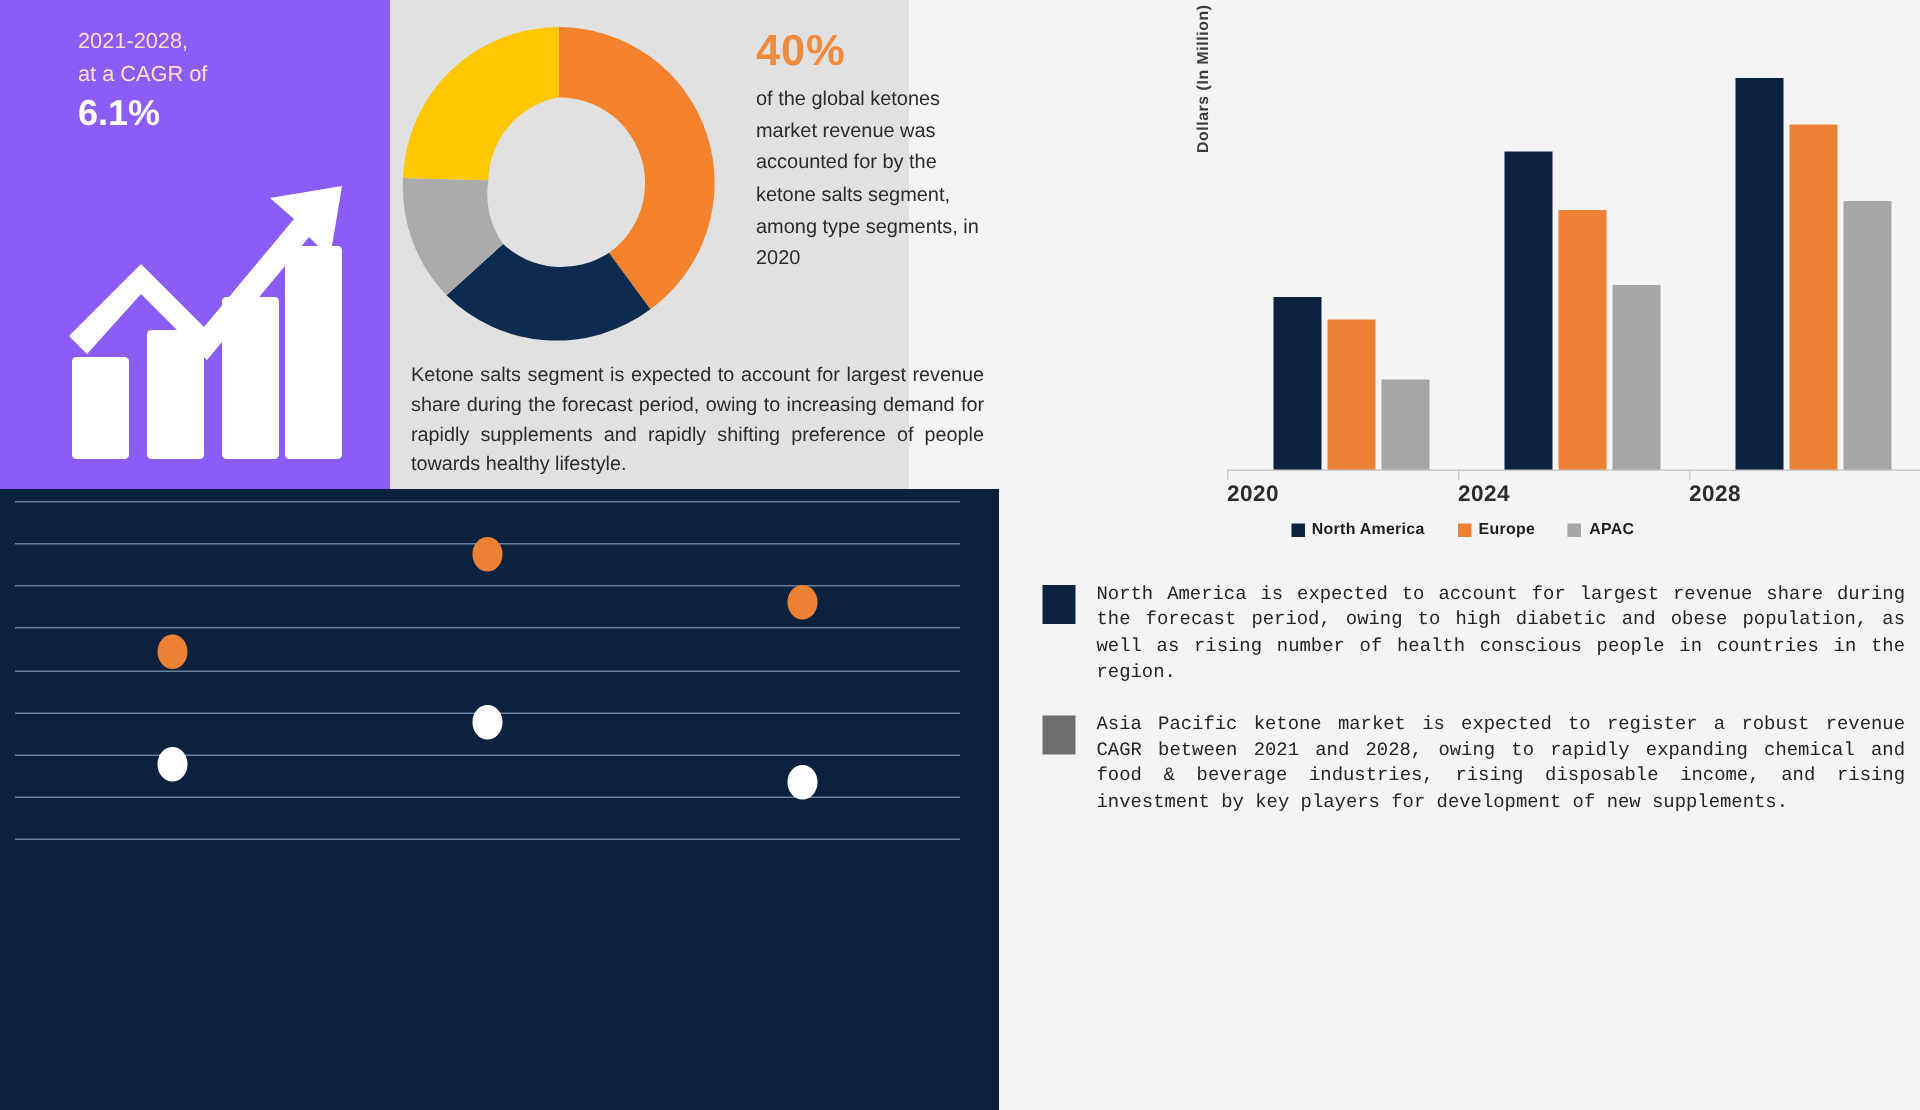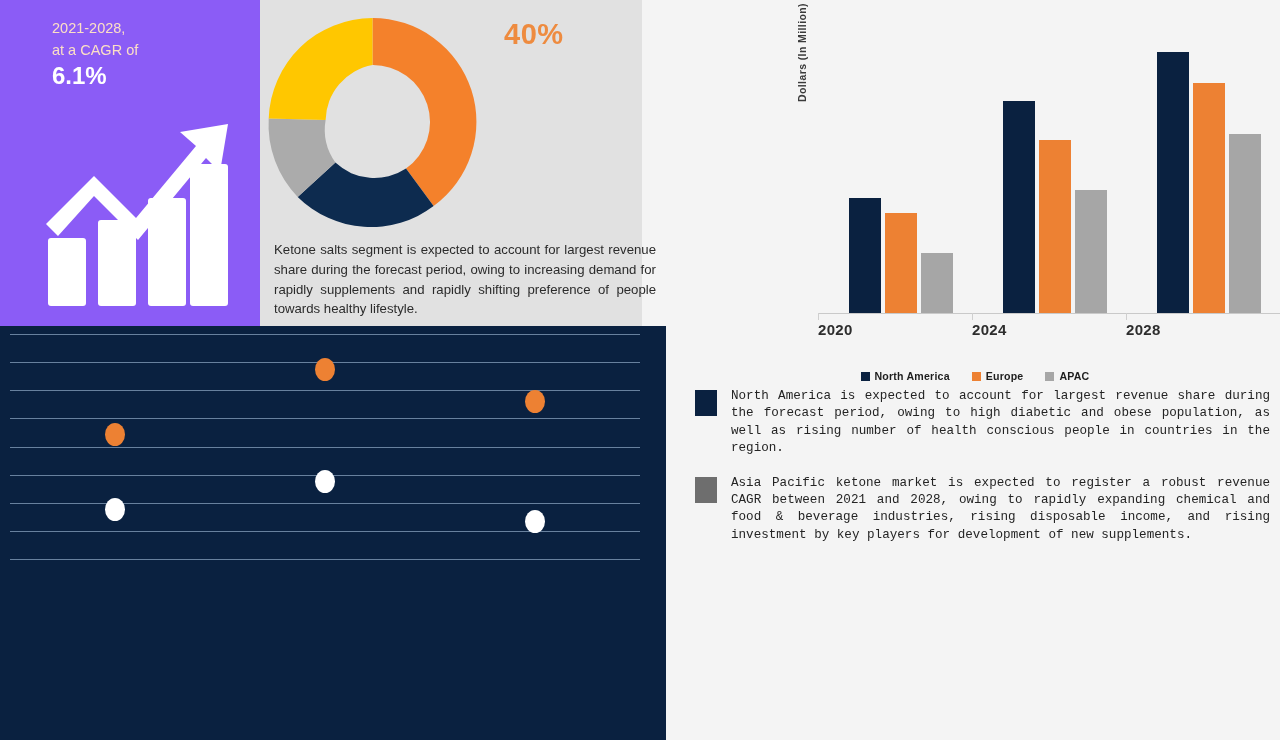--- a/index.html
+++ b/index.html
@@ -19,21 +19,21 @@
   .op-lines{ position:absolute; left:52px; top:18px; width:200px; color:#ffffff; }
   .op-l1{ font-size:14.5px; line-height:20px; color:#fcdfc6; }
   .op-l2{ font-size:14.5px; line-height:20px; color:#fcdfc6; }
   .op-accelerate{ font-size:26px; font-weight:bold; letter-spacing:.2px; line-height:32px; color:#fff7ef; margin-top:1px;}
   .op-l3{ font-size:14.5px; line-height:21px; color:#fcdfc6; margin-top:2px;}
   .op-cagr{ font-size:24px; font-weight:bold; line-height:28px; color:#ffffff; margin-top:1px;}
   .op-graphic{ position:absolute; left:40px; top:120px; width:195px; height:190px;}
 
   
   .donut-panel{
-    position:absolute; left:260px; top:0; width:382px; height:326px;
+    position:absolute; left:260px; top:0; width:346px; height:326px;
     background:#E1E1E1;
   }
   .donut-wrap{ position:absolute; left:5px; top:14px; width:215px; height:216px; }
   .pct-block{ position:absolute; left:244px; top:14px; width:160px; }
   .pct-num{ font-size:29px; color:#EE8B3F; font-weight:bold; line-height:40px; letter-spacing:.5px;}
   .pct-text{ font-size:13.3px; line-height:21.2px; color:#2b2b2b; margin-top:1px;}
   .donut-caption{
     position:absolute; left:14px; top:240px; width:382px;
     font-size:13.2px; line-height:19.8px; color:#2b2b2b; text-align:justify;
   }
@@ -52,21 +52,21 @@
   .plot{ position:absolute; left:88px; top:14px; width:462px; height:290px; }
   .axis-line{ position:absolute; left:88px; top:303px; width:462px; height:1px; background:#c9c9c9;}
   .bar{ position:absolute; bottom:0; }
   .tick{ position:absolute; top:303px; width:1px; height:7px; background:#cfcfcf; }
   .cat-label{
     position:absolute; top:311px; font-size:15px; font-weight:bold; color:#2d2d2d;
     text-align:left; letter-spacing:.3px;
   }
   .bar-legend{
     position:absolute; left:0; top:347px; width:610px;
-    display:flex; justify-content:center; align-items:center; gap:22px;margin-top:23px;
+    display:flex; justify-content:center; align-items:center; gap:22px;
   }
   .bl-item{ display:flex; align-items:center; gap:5px; }
   .bl-sw{ width:9px; height:9px; display:inline-block; }
   .bl-tx{ font-size:10.6px; font-weight:bold; color:#1d1d1d; letter-spacing:.2px; }
 
   .reg-list{ position:absolute; left:25px; top:388px; width:575px; }
   .reg-row{ display:flex; gap:14px; margin-bottom:17px; }
   .reg-sw{ width:22px; height:26px; flex:0 0 22px; margin-top:2px; }
   .reg-tx{ font-size:12.6px; line-height:17.4px; color:#242424; text-align:justify; flex:1;font-family:Liberation Mono, monospace; }
 
@@ -114,20 +114,21 @@
         <path d="M168.6 192.1 A104 104 0 0 1 32.7 182.9 L70.4 148.6 A57 57 0 0 0 141.0 154.5 Z" fill="#0D2B4F"></path>
 
         <path d="M32.7 182.9 A104 104 0 0 1 3.7 104.6 L60.6 106.1 A57 57 0 0 0 70.4 148.6 Z" fill="#ABABAB"></path>
 
         <path d="M3.7 104.6 A104 104 0 0 1 107.5 4 L107.5 51 A57 57 0 0 0 60.6 106.1 Z" fill="#FFC700"></path>
       </svg>
     </div>
 
     <div class="pct-block">
       <div class="pct-num">40%</div>
+      <div class="pct-text">of the global ketones market revenue was accounted for by the ketone salts segment, among type segments, in 2020</div>
     </div>
 
     <div class="donut-caption">Ketone salts segment is expected to account for largest revenue share during the forecast period, owing to increasing demand for rapidly supplements and rapidly shifting preference of people towards healthy lifestyle.</div>
   </div>
 
   <div class="right-panel">
 
     <div class="barchart">
       <div class="y-axis-label">Dollars (In Million)</div>
       <div class="plot" id="bar-plot">

